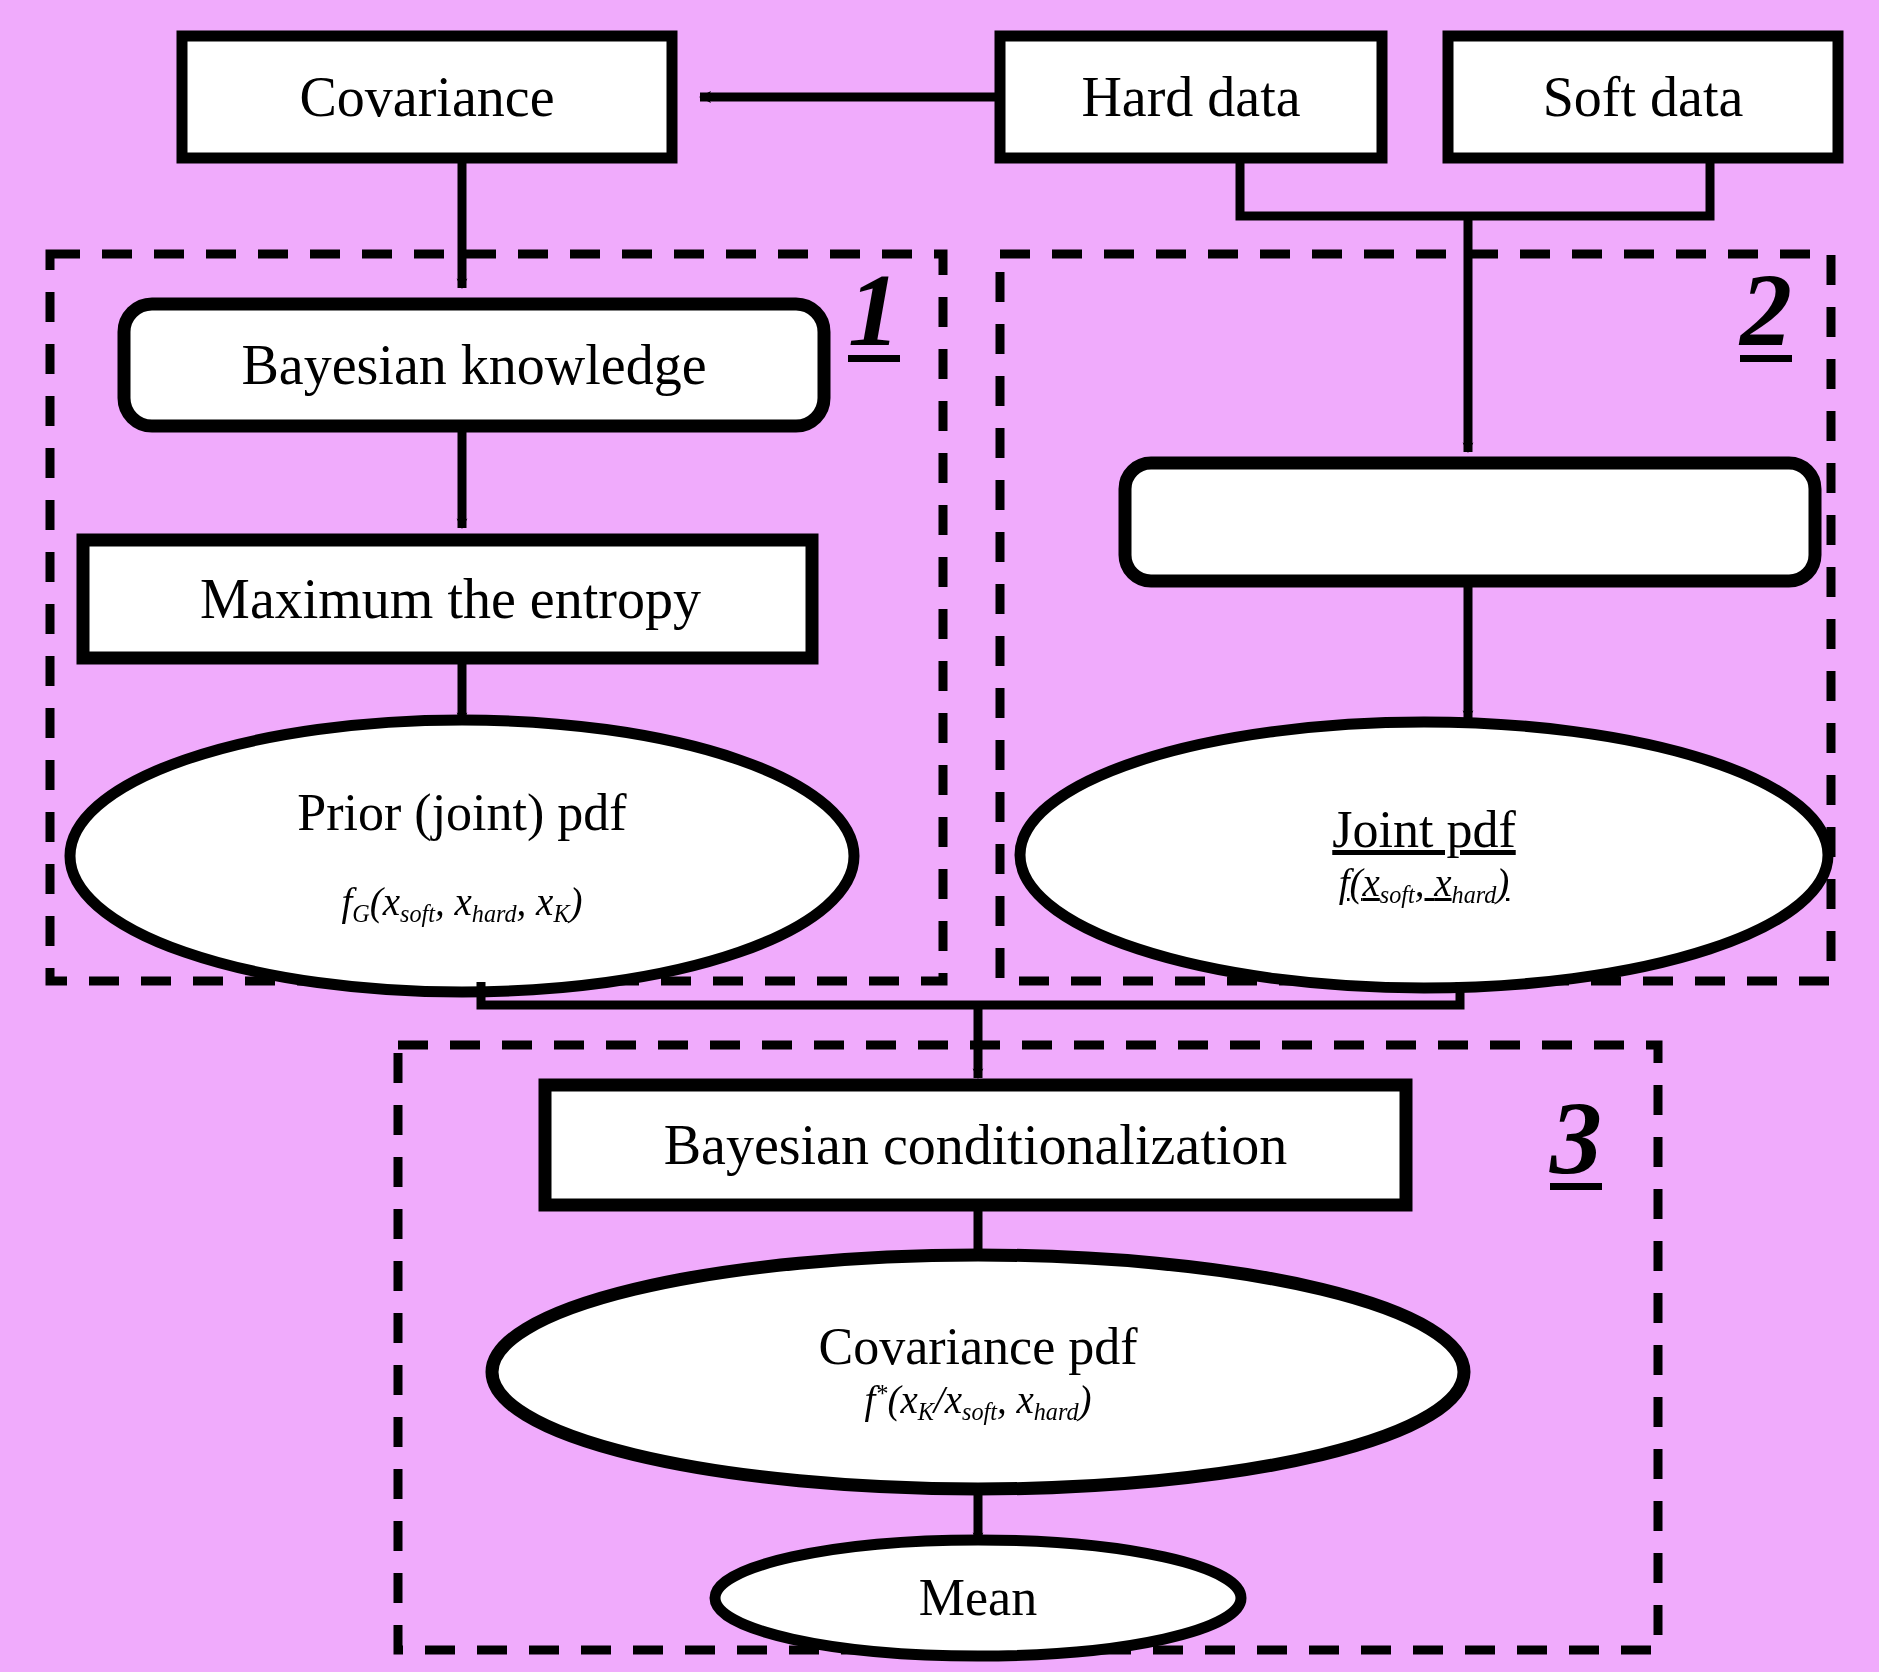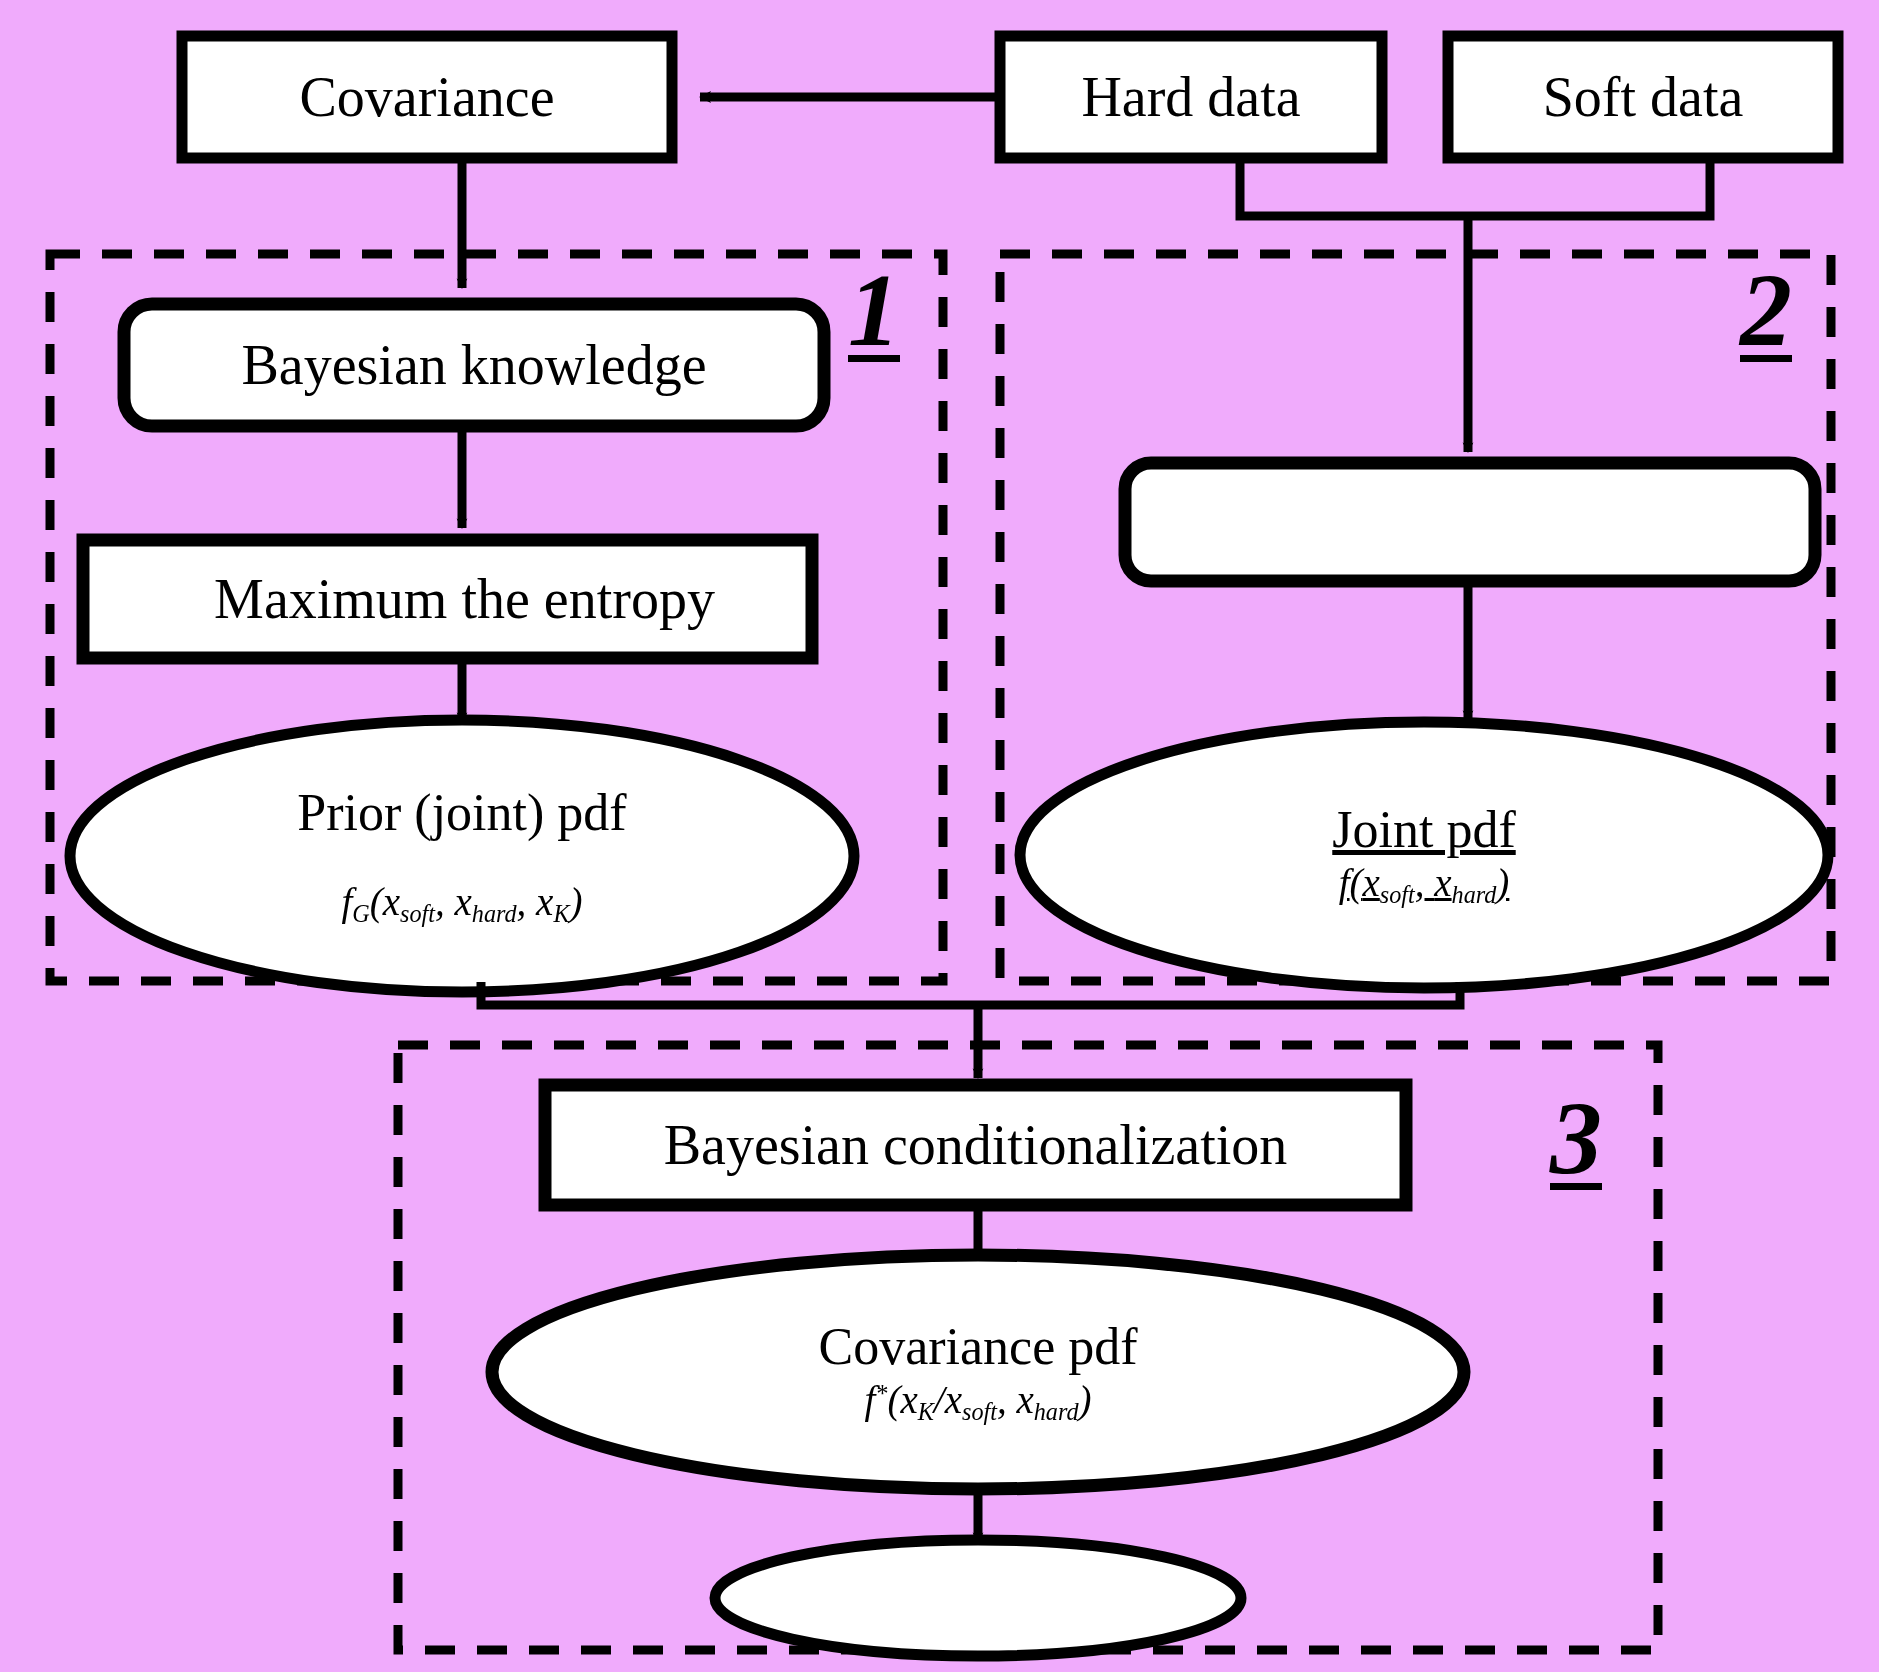--- a/index.html
+++ b/index.html
@@ -136,21 +136,21 @@
   </svg>
 
   <div class="node-label box-text" style="left:182px; top:36px; width:490px; height:122px;">Covariance</div>
 
   <div class="node-label box-text" style="left:1000px; top:36px; width:382px; height:122px;">Hard data</div>
 
   <div class="node-label box-text" style="left:1448px; top:36px; width:390px; height:122px;">Soft data</div>
 
   <div class="node-label box-text" style="left:124px; top:304px; width:700px; height:122px;">Bayesian knowledge</div>
 
-  <div class="node-label box-text" style="left:100px; top:540px; width:729px; height:118px;">Maximum the entropy</div>
+  <div class="node-label box-text" style="left:86px; top:540px; width:729px; height:118px;">Maximum the entropy</div>
 
 
   <div class="node-label ellipse-text two-line" style="left:70px; top:720px; width:784px; height:272px;gap:36px;">
     <div class="ln1">Prior (joint) pdf</div>
     <div class="formula">
       <span>f</span><sub>G</sub><span>(</span><span>x</span><sub>soft</sub><span>,</span>&nbsp;<span>x</span><sub>hard</sub><span>,</span>&nbsp;<span>x</span><sub>K</sub><span>)</span>
     </div>
   </div>
 
   <div class="node-label ellipse-text two-line" style="left:1020px; top:722px; width:808px; height:266px;text-decoration:underline;">
@@ -162,20 +162,21 @@
 
   <div class="node-label box-text" style="left:545px; top:1085px; width:861px; height:120px;">Bayesian conditionalization</div>
 
   <div class="node-label ellipse-text two-line" style="left:492px; top:1258px; width:972px; height:228px;">
     <div class="ln1">Covariance pdf</div>
     <div class="formula">
       <span>f</span><sup>*</sup><span>(</span><span>x</span><sub>K</sub><span>/</span><span>x</span><sub>soft</sub><span>,</span>&nbsp;<span>x</span><sub>hard</sub><span>)</span>
     </div>
   </div>
 
+  <div class="node-label ellipse-text" style="left:715px; top:1540px; width:526px; height:116px;">Mean</div>
 
   <div class="panel-num" style="left:848px; top:258px;">1</div>
 
   <div class="panel-num" style="left:1740px; top:258px;">2</div>
 
   <div class="panel-num" style="left:1550px; top:1086px;">3</div>
 
 </div>
 
 </body></html>

